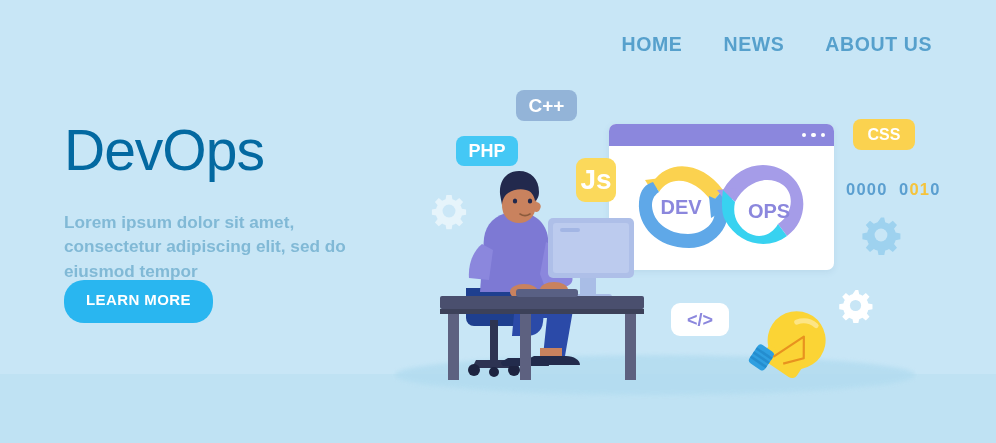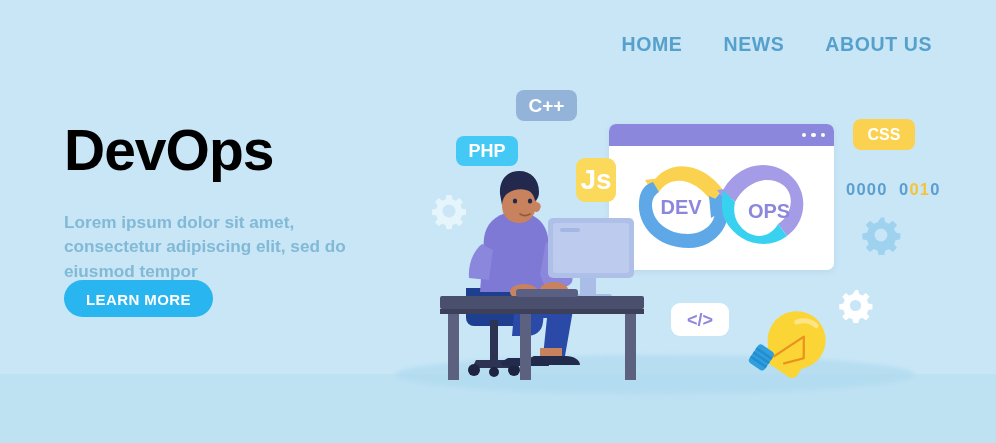--- a/index.html
+++ b/index.html
@@ -14,30 +14,30 @@
   
   #nav { position:absolute; top:33px; right:64px; display:flex; gap:29px; align-items:baseline; }
   .nav-link {
     color:#56a0cc; font-size:19.5px; font-weight:bold; letter-spacing:.6px;
     text-decoration:none; white-space:nowrap;padding-left:12px;
   }
 
   
   #hero-title {
     position:absolute; left:64px; top:122px;
-    color:#000000; font-size:57px; font-weight:bold; letter-spacing:-1px; line-height:1;
+    color:#0369a1; font-size:57px; font-weight:normal; letter-spacing:-1px; line-height:1;
   }
   #hero-sub {
     position:absolute; left:64px; top:210px; width:330px;
     color:#81b9d6; font-size:17.2px; font-weight:bold; line-height:1.42;
   }
   #learn-more {
     position:absolute; left:64px; top:280px;
     background:#29b6f0; color:#ffffff; border:none; border-radius:20px;
-    padding:11px 22px 9px; font-size:15px; font-weight:bold; letter-spacing:.4px;
+    padding:11px 22px 15px; font-size:15px; font-weight:bold; letter-spacing:.4px;
     font-family:"Liberation Sans", sans-serif; cursor:pointer;
   }
 
   
   #ground {
     position:absolute; left:395px; top:355px; width:520px; height:40px;
     background:#b3dcf0; border-radius:50%; filter:blur(2px); opacity:.85;
   }
   #floor {
     position:absolute; left:0; top:374px; width:996px; height:69px;

